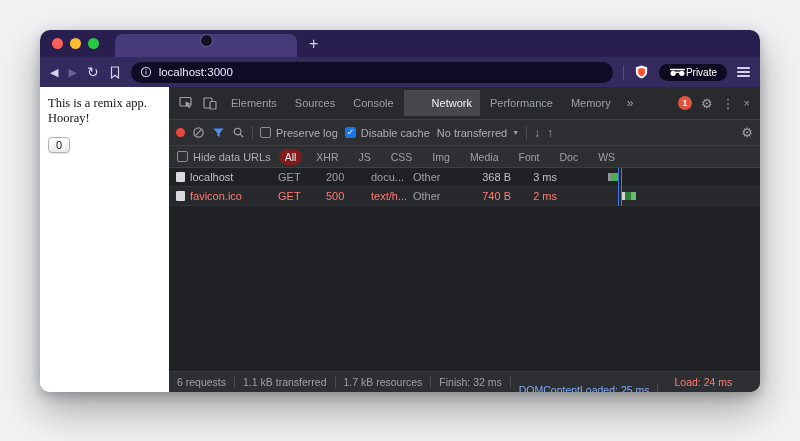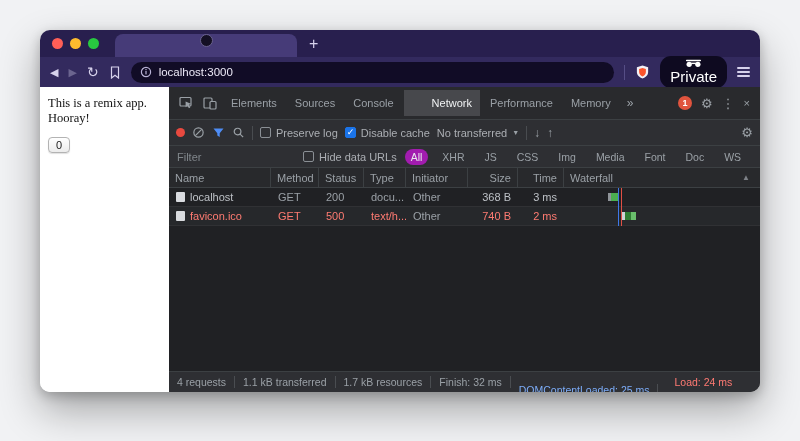--- a/index.html
+++ b/index.html
@@ -30,21 +30,21 @@
   
   .navbar { height:30px; background:#332a5e; display:flex; align-items:center; padding:0 10px; gap:10px; flex-shrink:0; }
   .nav-ic { font-size:11px; color:#d7d2ec; line-height:1; }
   .nav-ic.disabled { color:#6b648f; }
   .nav-ic.reload { font-size:14px; }
   .urlbar { flex:1; height:21px; border-radius:11px; background:#110c26; display:flex; align-items:center;
     padding:0 9px; gap:7px; min-width:0; }
   .url-text { font-size:11.5px; color:#ece9f7; white-space:nowrap; }
   .nav-divider { width:1px; height:15px; background:#564e86; }
   .private-badge { display:flex; align-items:center; background:#0e0a20; border-radius:11px;
-    padding:3px 10px; color:#fff; font-size:15px;flex-direction:column; }
+    padding:3px 10px; color:#fff; font-size:10px; }
   .hamburger { display:flex; flex-direction:column; gap:2.5px; }
   .hamburger span { display:block; width:13px; height:1.6px; background:#d7d2ec; border-radius:1px; }
 
   
   .content { flex:1; display:flex; min-height:0; }
   .page-pane { width:129px; background:#fff; padding:9px 8px; font-family:"Liberation Serif", serif;
     font-size:12.5px; color:#111; flex-shrink:0; }
   .counter-btn { margin-top:11px; display:inline-block; font-family:"Liberation Sans",sans-serif; font-size:11px;
     padding:1px 7px; background:linear-gradient(#ffffff,#ececec); border:1px solid #b3b3b3; border-radius:4px;
     box-shadow:0 1px 1px rgba(0,0,0,.12); color:#222; }
@@ -75,21 +75,21 @@
   .caret { font-size:7px; color:#9aa0a6; }
   .arrow-glyph { font-size:12px; color:#9aa0a6; }
   .netbar-spacer { flex:1; }
 
   .dt-filterrow { height:22px; background:#2e2f33; border-bottom:1px solid #3c4043; display:flex; align-items:center;
     padding:0 8px; gap:8px; flex-shrink:0; overflow:hidden; }
   .filter-input { background:transparent; border:none; outline:none; color:#e8eaed; font-size:11px; width:118px;
     font-family:"Liberation Sans",sans-serif; }
   .filter-input::placeholder { color:#80868b; }
   .pill { padding:2px 6px; border-radius:8px; color:#9aa0a6; white-space:nowrap; font-size:10.5px; }
-  .pill.selected { background:#a21caf; color:#e8eaed; }
+  .pill.selected { background:#7f1d1d; color:#e8eaed; }
 
   .dt-blockedrow { height:22px; background:#2e2f33; border-bottom:1px solid #3c4043; display:flex; align-items:center;
     padding:0 8px; gap:16px; flex-shrink:0; }
 
   
   .dt-header { height:20px; background:#28292c; border-bottom:1px solid #3c4043; display:flex; align-items:center; flex-shrink:0; }
   .hc { height:100%; display:flex; align-items:center; padding:0 6px; border-right:1px solid #3c4043;
     color:#9aa0a6; white-space:nowrap; overflow:hidden; }
   .c-name { width:102px; } .c-method { width:48px; } .c-status { width:45px; } .c-type { width:42px; }
   .c-init { width:62px; } .c-size { width:50px; justify-content:flex-end; } .c-time { width:46px; justify-content:flex-end; }
@@ -257,51 +257,37 @@
             <span class="caret">▼</span>
           </span>
           <span class="vsep"></span>
           <span class="arrow-glyph">↓</span>
           <span class="arrow-glyph">↑</span>
           <span class="netbar-spacer"></span>
           <span class="glyph">⚙</span>
         </div>
 
         <div class="dt-filterrow">
-          <input class="filter-input" placeholder="Filter" style="">
           <span class="ctl">
             <span class="cb"></span>
             <span>Hide data URLs</span>
           </span>
           <span class="pill selected">All</span>
           <span class="pill">XHR</span>
           <span class="pill">JS</span>
           <span class="pill">CSS</span>
           <span class="pill">Img</span>
           <span class="pill">Media</span>
           <span class="pill">Font</span>
           <span class="pill">Doc</span>
           <span class="pill">WS</span>
 
         </div>
 
 
-        <div class="dt-header">
-          <span class="hc c-name">Name</span>
-          <span class="hc c-method">Method</span>
-          <span class="hc c-status">Status</span>
-          <span class="hc c-type">Type</span>
-          <span class="hc c-init">Initiator</span>
-          <span class="hc c-size">Size</span>
-          <span class="hc c-time">Time</span>
-          <span class="hc c-wf">
-            <span>Waterfall</span>
-            <span class="scroll-up">▲</span>
-          </span>
-        </div>
 
         <div class="dt-rows">
           <div class="net-row">
             <span class="rc c-name">
                 <span class="doc-ic"></span>
                 <span>localhost</span>
               </span>
             <span class="rc c-method dim">GET</span>
             <span class="rc c-status dim">200</span>
             <span class="rc c-type dim">docu...</span>
@@ -330,21 +316,21 @@
               <span class="wf-seg" style="left:67px; width:5px; background:#69bf6c;"></span>
             </span>
           </div>
           <span class="marker dcl" style="left:449px;"></span>
           <span class="marker load" style="left:452px;"></span>
         </div>
 
         <div class="dt-filler"></div>
 
         <div class="dt-statusbar">
-          <span class="seg">4 requests</span>
+          <span class="seg">6 requests</span>
           <span class="seg">1.1 kB transferred</span>
           <span class="seg">1.7 kB resources</span>
           <span class="seg">Finish: 32 ms</span>
           <span class="seg blue">DOMContentLoaded: 25 ms</span>
           <span class="seg red">Load: 24 ms</span>
         </div>
 
       </div>
     </div>
   </div>

